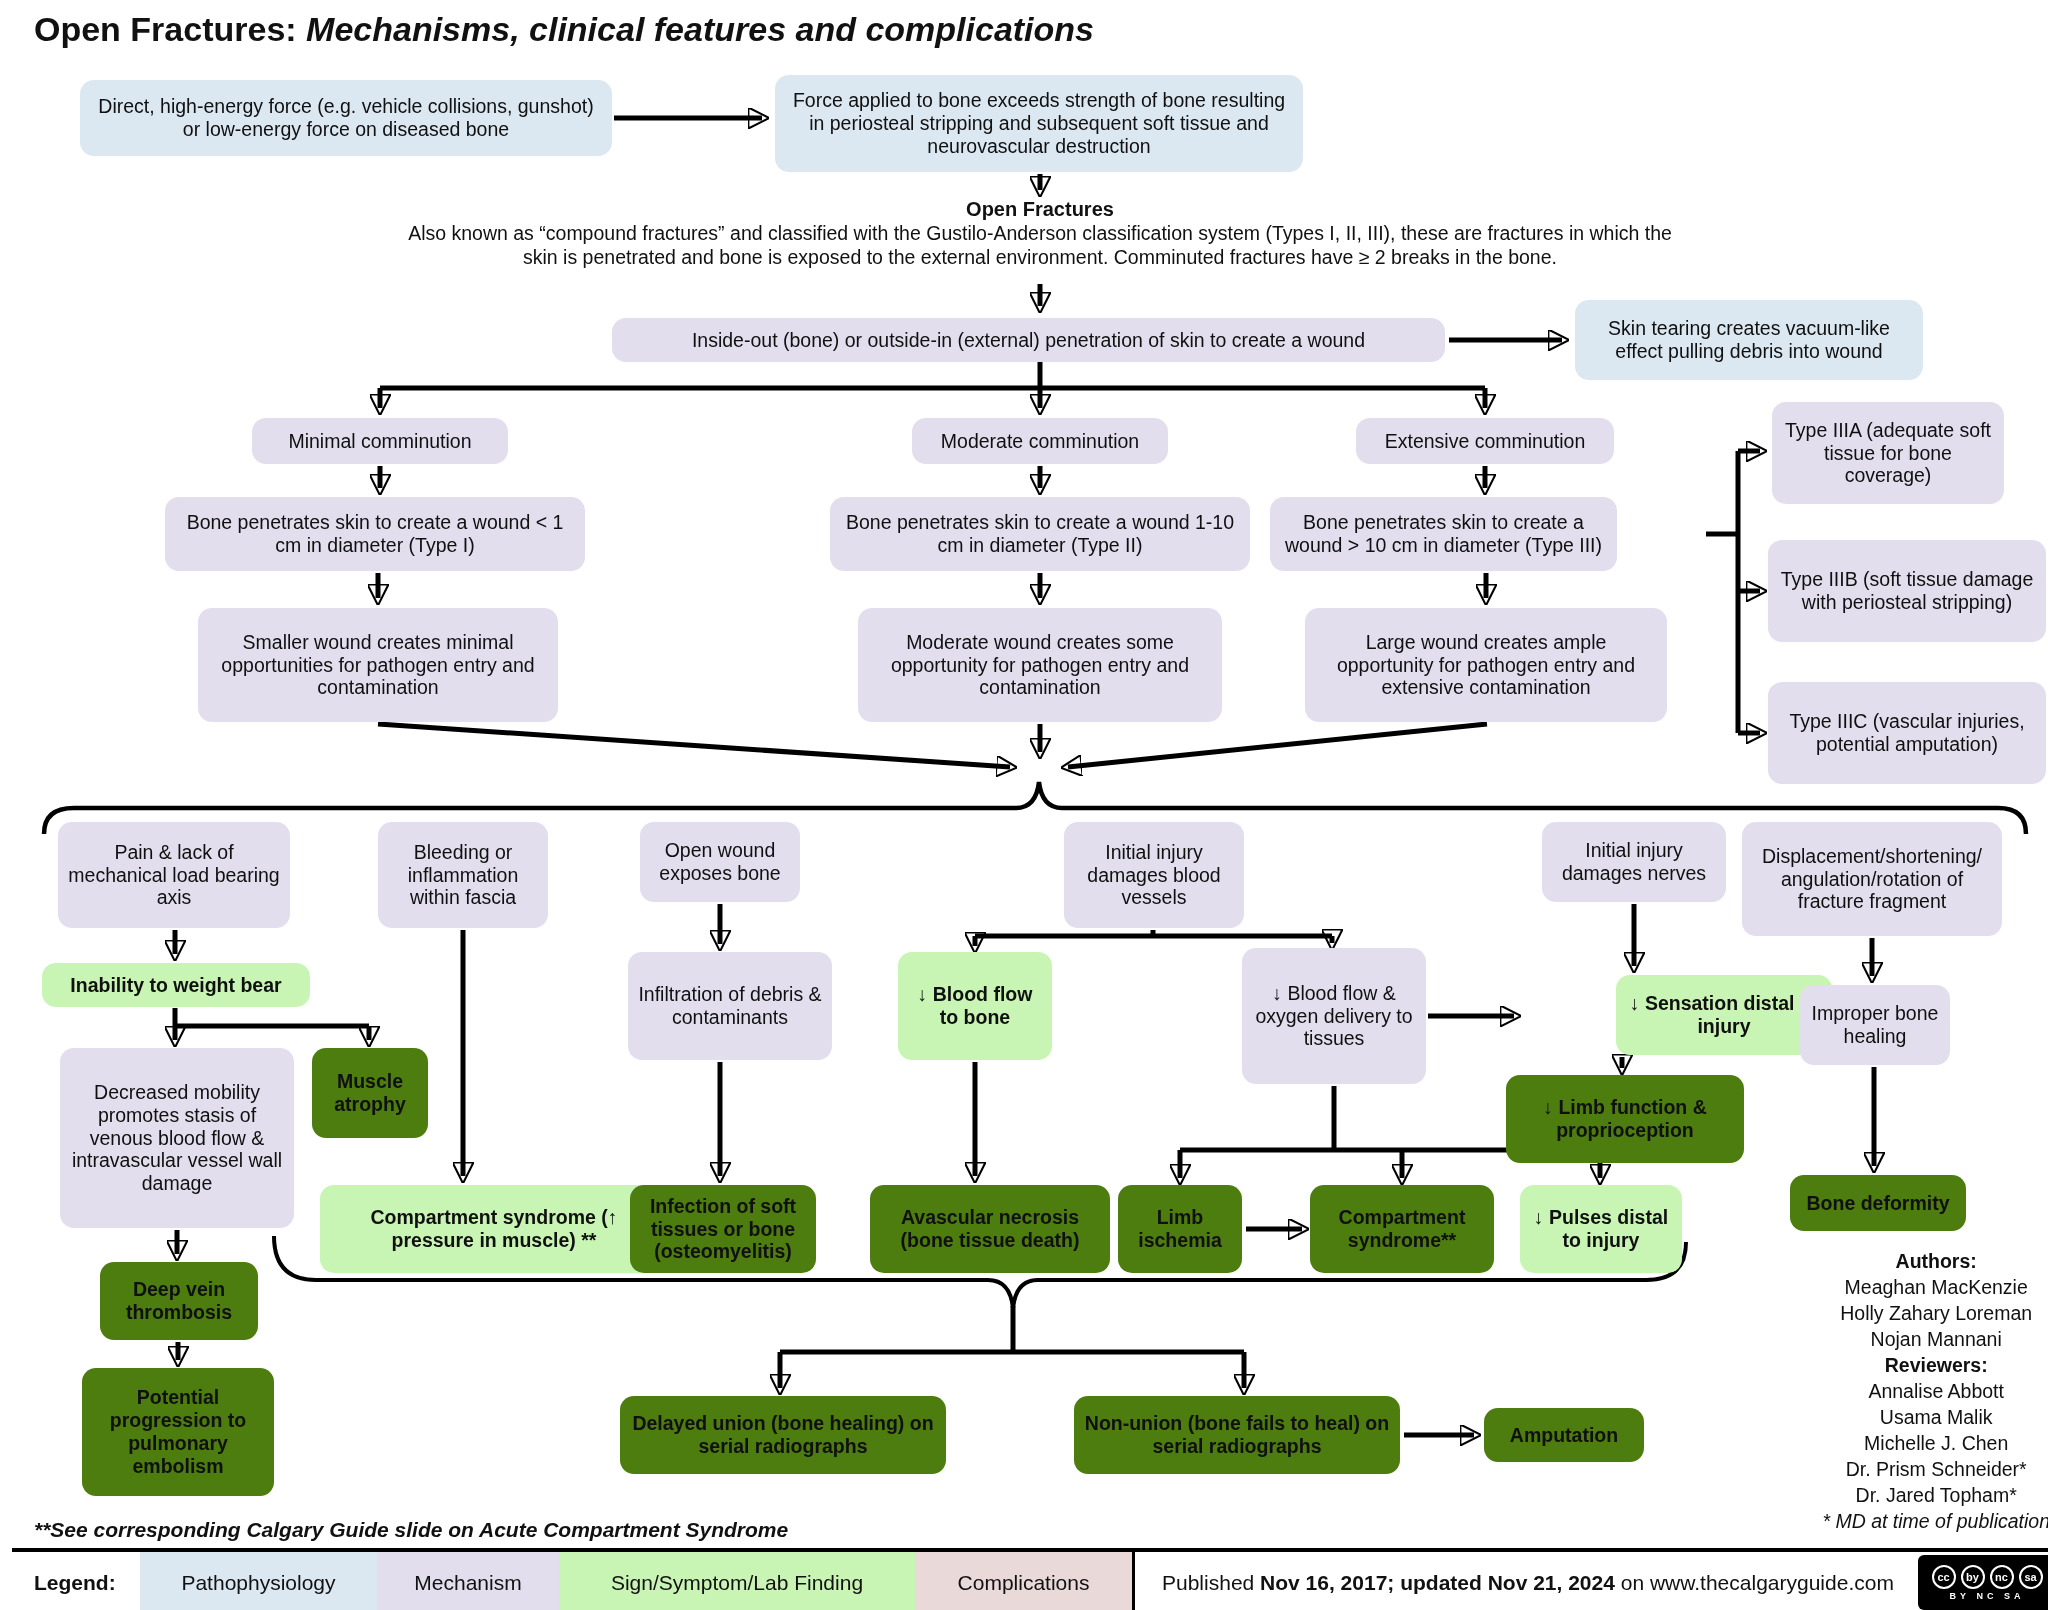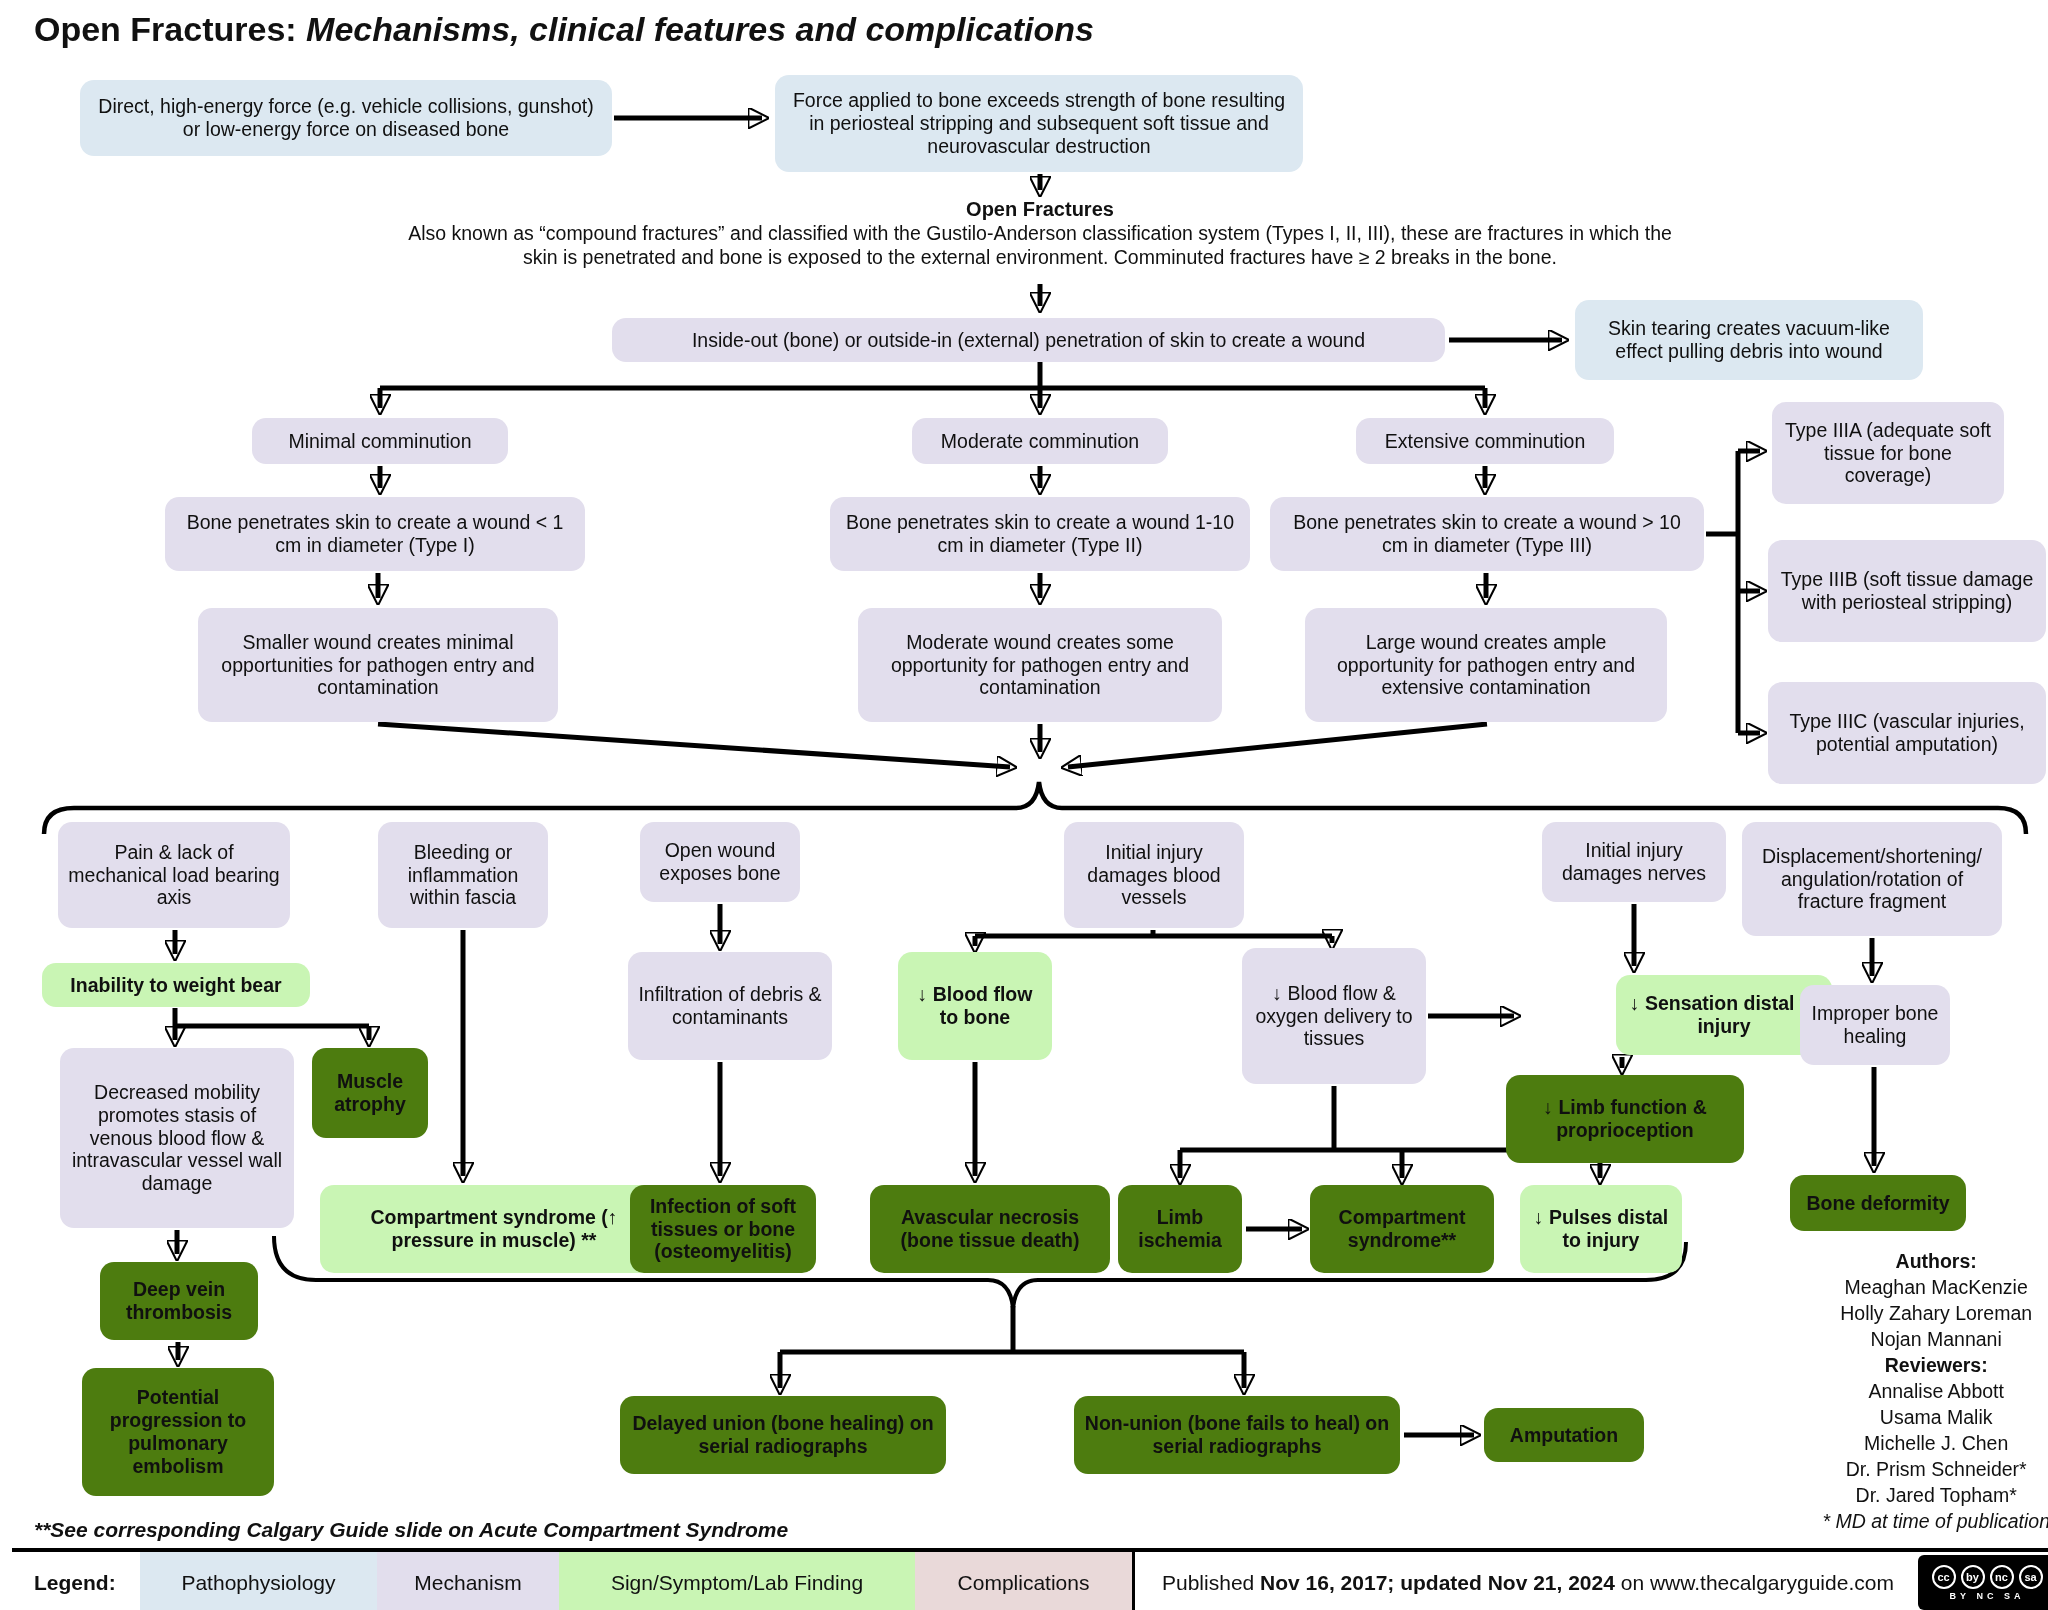--- a/index.html
+++ b/index.html
@@ -135,21 +135,21 @@
   <div class="node blue" style="left:763px;top:75px;width:528px;height:97px">Force applied to bone exceeds strength of bone resulting in periosteal stripping and subsequent soft tissue and neurovascular destruction</div>
   <div class="node lav" style="left:600px;top:318px;width:833px;height:44px">Inside-out (bone) or outside-in (external) penetration of skin to create a wound</div>
   <div class="node blue" style="left:1563px;top:300px;width:348px;height:80px">Skin tearing creates vacuum-like effect pulling debris into wound</div>
 
   <div class="node lav" style="left:240px;top:418px;width:256px;height:46px">Minimal comminution</div>
   <div class="node lav" style="left:900px;top:418px;width:256px;height:46px">Moderate comminution</div>
   <div class="node lav" style="left:1344px;top:418px;width:258px;height:46px">Extensive comminution</div>
 
   <div class="node lav" style="left:153px;top:497px;width:420px;height:74px">Bone penetrates skin to create a wound &lt; 1 cm in diameter (Type I)</div>
   <div class="node lav" style="left:818px;top:497px;width:420px;height:74px">Bone penetrates skin to create a wound 1-10 cm in diameter (Type II)</div>
-  <div class="node lav" style="left:1258px;top:497px;width:434px;height:74px">Bone penetrates skin to create a wound &gt; 10 cm in diameter (Type III)</div>
+  <div class="node lav" style="left:1258px;top:497px;width:347px;height:74px">Bone penetrates skin to create a wound &gt; 10 cm in diameter (Type III)</div>
 
   <div class="node lav" style="left:1760px;top:402px;width:232px;height:102px">Type IIIA (adequate soft tissue for bone coverage)</div>
   <div class="node lav" style="left:1756px;top:540px;width:278px;height:102px">Type IIIB (soft tissue damage with periosteal stripping)</div>
   <div class="node lav" style="left:1756px;top:682px;width:278px;height:102px">Type IIIC (vascular injuries, potential amputation)</div>
 
   <div class="node lav" style="left:186px;top:608px;width:360px;height:114px">Smaller wound creates minimal opportunities for pathogen entry and contamination</div>
   <div class="node lav" style="left:846px;top:608px;width:364px;height:114px">Moderate wound creates some opportunity for pathogen entry and contamination</div>
   <div class="node lav" style="left:1293px;top:608px;width:362px;height:114px">Large wound creates ample opportunity for pathogen entry and extensive contamination</div>
 
   <div class="node lav" style="left:46px;top:822px;width:232px;height:106px">Pain &amp; lack of mechanical load bearing axis</div>

